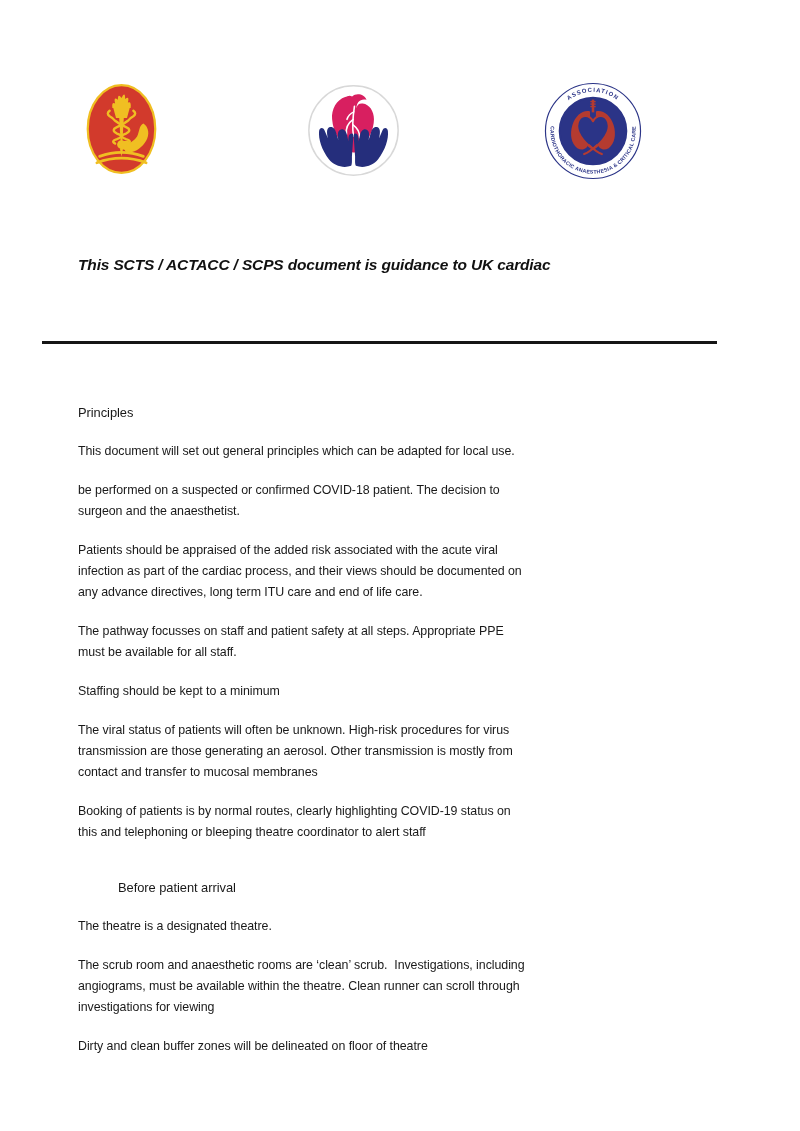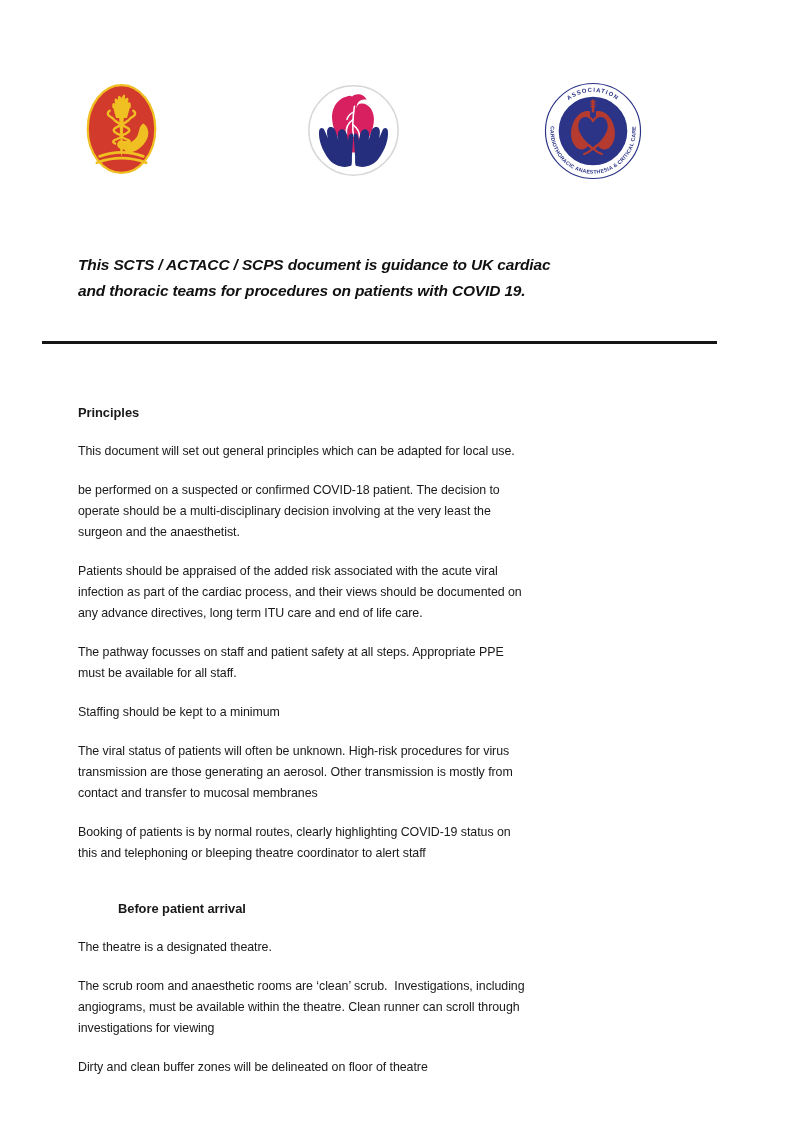--- a/index.html
+++ b/index.html
@@ -12,21 +12,21 @@
   .title{
     position:absolute;left:78px;top:252px;width:560px;
     font-size:15.5px;font-weight:700;line-height:26px;letter-spacing:-0.15px;color:#111;
   }
   .title .line{white-space:pre;font-style:italic;}
   .rule{position:absolute;left:42px;top:341px;width:675px;height:3px;background:#151515;}
   .content{
     position:absolute;left:78px;top:402px;width:540px;
     font-size:12.4px;line-height:21px;letter-spacing:-0.05px;color:#191919;
   }
-  .heading{font-weight:700;font-size:12.9px;margin:0 0 14px 0;}
+  .heading{font-weight:400;font-size:12.9px;margin:0 0 14px 0;}
   .para{margin:18px 0 13px 0;font-weight:400;}
   .space-before{margin-top:34px;padding-left:40px;}
   .line{white-space:pre;}
   .ring-text{font-family:"Liberation Sans",sans-serif;font-weight:700;}
 </style>
 </head>
 <body>
 
 <div class="page">
 
@@ -95,35 +95,33 @@
       <path fill="#2b3487" stroke="#b53b30" stroke-width="2.2" stroke-linejoin="round" d="M50,40 C46,32.5 37,33 34.5,41 C31.5,50.5 40,61 50,68.5 C60,61 68.5,50.5 65.5,41 C63,33 54,32.5 50,40 Z"></path>
       <g fill="none" stroke="#b53b30" stroke-width="2.2" stroke-linecap="round">
         <path d="M46,64.5 C51,69 55,72 59,73.5"></path>
         <path d="M54,64.5 C49,69 45,72 41,73.5"></path>
       </g>
     </svg>
   </div>
 
   <div class="title">
     <div class="line">This SCTS / ACTACC / SCPS document is guidance to UK cardiac</div>
-    <div class="line">and thoracic teams for procedures on patients with COVID 19.</div>
   </div>
 
   <div class="rule"></div>
 
   <div class="content">
       <div class="heading">
         <div class="line">Principles</div>
       </div>
       <div class="para">
         <div class="line">This document will set out general principles which can be adapted for local use.</div>
       </div>
       <div class="para">
         <div class="line">be performed on a suspected or confirmed COVID-18 patient. The decision to</div>
-        <div class="line">operate should be a multi-disciplinary decision involving at the very least the</div>
         <div class="line">surgeon and the anaesthetist.</div>
       </div>
       <div class="para">
         <div class="line">Patients should be appraised of the added risk associated with the acute viral</div>
         <div class="line">infection as part of the cardiac process, and their views should be documented on</div>
         <div class="line">any advance directives, long term ITU care and end of life care.</div>
       </div>
       <div class="para">
         <div class="line">The pathway focusses on staff and patient safety at all steps. Appropriate PPE</div>
         <div class="line">must be available for all staff.</div>

